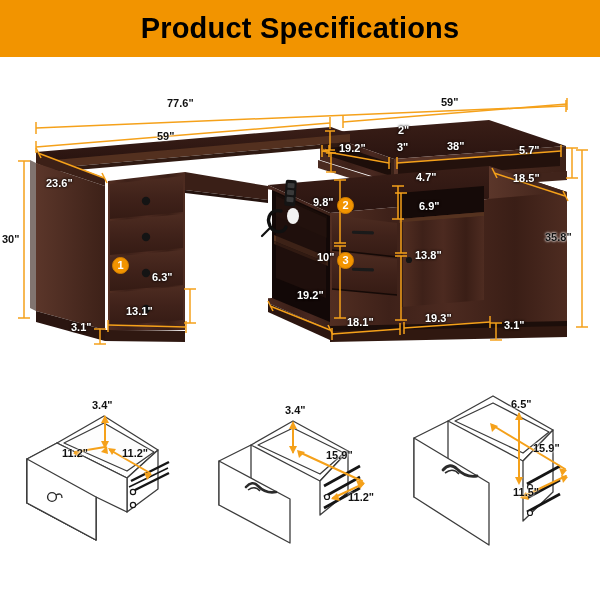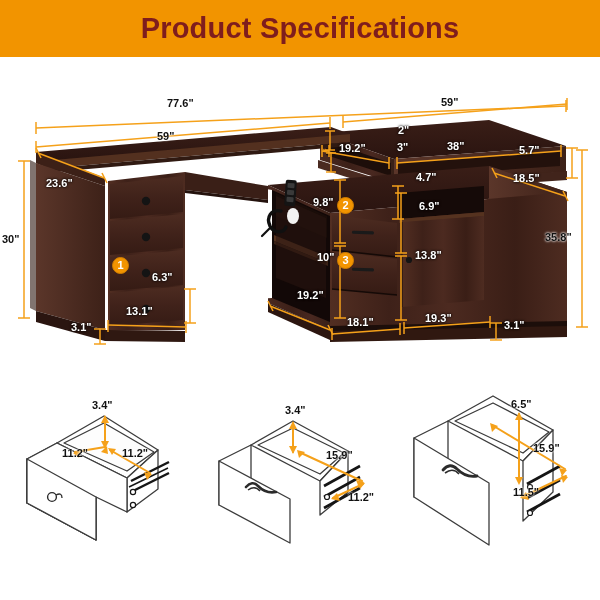--- a/index.html
+++ b/index.html
@@ -10,21 +10,21 @@
   }
   #stage{position:relative;width:600px;height:600px;}
 
   
   .header{
     position:absolute;left:0;top:0;width:600px;height:57px;
     background:var(--accent,#f29400);
     display:flex;align-items:center;justify-content:center;
   }
   .header-title{
-    color:#7f1d1d;font-size:29px;font-weight:bold;letter-spacing:.2px;
+    color:#000000;font-size:29px;font-weight:bold;letter-spacing:.2px;
     white-space:nowrap;line-height:1;
   }
 
   
   .svg-wrap{position:absolute;left:0;top:0;width:600px;height:600px;}
   svg{display:block;}
 
   
   .dim{
     position:absolute;color:#ffffff;font-size:11px;font-weight:bold;

